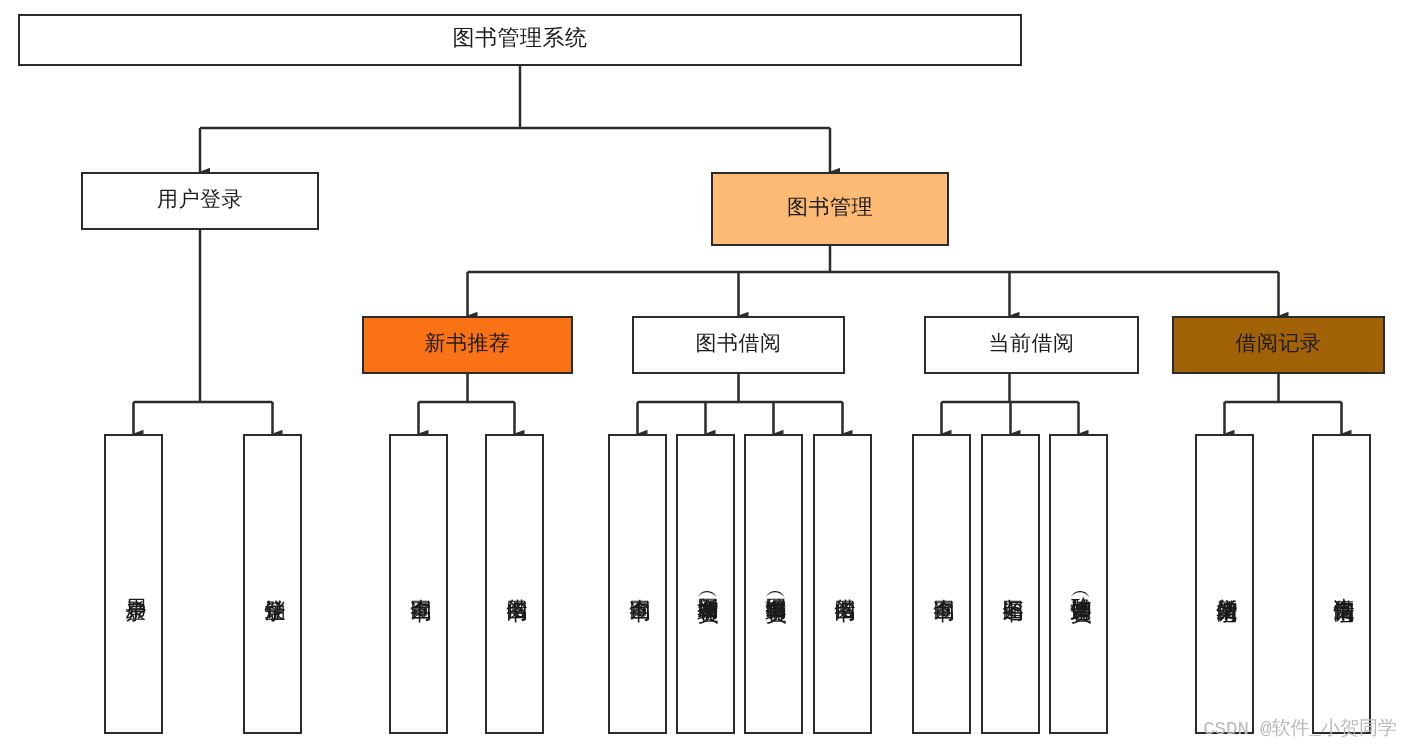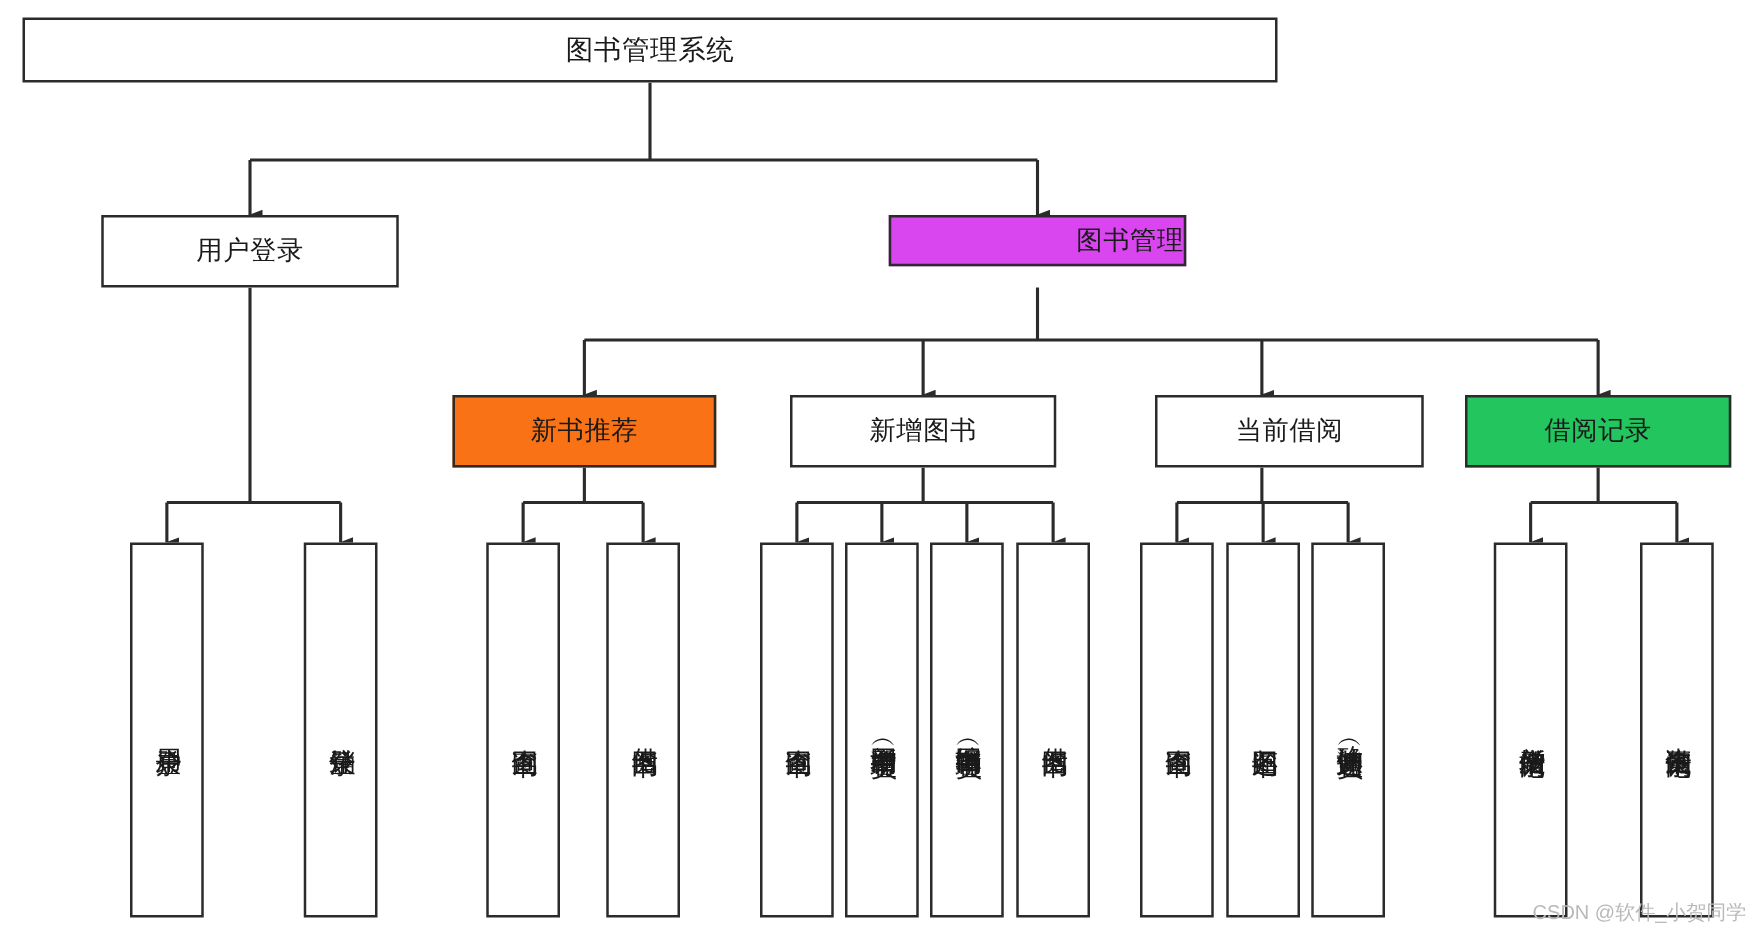--- a/index.html
+++ b/index.html
@@ -10,20 +10,21 @@
   }
   body {
     font-family: "Liberation Sans", "DejaVu Sans", sans-serif;
   }
   #diagram-canvas {
     position: relative;
     width: 1405px;
     height: 747px;
     background: #ffffff;
     overflow: hidden;
+    font-family: Liberation Mono, monospace;
   }
   #diagram-svg {
     position: absolute;
     left: 0;
     top: 0;
     width: 1405px;
     height: 747px;
   }
   .node-box {
     position: absolute;
@@ -50,21 +51,21 @@
     color: #1a1a1a;
     letter-spacing: 1px;
     text-align: center;
     max-height: 100%;
   }
   .node-root .node-label-h { font-size: 22px; }
   .watermark {
     position: absolute;
     right: 8px;
     bottom: 6px;
-    font-size: 16px;
+    font-size: 19px;
     color: #b9b9b9;
     white-space: nowrap;
     pointer-events: none;
     user-select: none;
   }
 </style>
 </head>
 <body>
 
 <div id="diagram-canvas">
@@ -110,33 +111,33 @@
         <line x1="1341.5" y1="402" x2="1341.5" y2="434" stroke="#2b2b2b" stroke-width="2.5" marker-end="url(#arrowhead)"></line>
       </g>
   </svg>
   <div id="nodes-layer">
       <div class="node-box node-root" style="left: 18px; top: 14px; width: 1004px; height: 52px; border-color: rgb(43, 43, 43); background: rgb(255, 255, 255);">
         <span class="node-label-h" style="color: rgb(26, 26, 26);">图书管理系统</span>
       </div>
       <div class="node-box" style="left: 81px; top: 172px; width: 238px; height: 58px; border-color: rgb(43, 43, 43); background: rgb(255, 255, 255);">
         <span class="node-label-h" style="color: rgb(26, 26, 26);">用户登录</span>
       </div>
-      <div class="node-box" style="left: 711px; top: 172px; width: 238px; height: 41px; border-color: rgb(43, 43, 43); background: #d946ef; justify-content: flex-end;">
+      <div class="node-box" style="left: 711px; top: 172px; width: 238px; height: 74px; border-color: rgb(43, 43, 43); background: #fdba74;">
         <span class="node-label-h" style="color: rgb(26, 26, 26);">图书管理</span>
       </div>
       <div class="node-box" style="left: 362px; top: 316px; width: 211px; height: 58px; border-color: rgb(43, 43, 43); background: #f97316;">
         <span class="node-label-h" style="color: rgb(26, 26, 26);">新书推荐</span>
       </div>
       <div class="node-box" style="left: 632px; top: 316px; width: 213px; height: 58px; border-color: rgb(43, 43, 43); background: rgb(255, 255, 255);">
-        <span class="node-label-h" style="color: rgb(26, 26, 26);">新增图书</span>
+        <span class="node-label-h" style="color: rgb(26, 26, 26);">图书借阅</span>
       </div>
       <div class="node-box" style="left: 902px; top: 316px; width: 215px; height: 58px; border-color: rgb(43, 43, 43); background: rgb(255, 255, 255); margin-left: 22px;">
         <span class="node-label-h" style="color: rgb(26, 26, 26);">当前借阅</span>
       </div>
-      <div class="node-box" style="left: 1172px; top: 316px; width: 213px; height: 58px; border-color: rgb(43, 43, 43); background: #22c55e;">
+      <div class="node-box" style="left: 1172px; top: 316px; width: 213px; height: 58px; border-color: rgb(43, 43, 43); background: #a16207;">
         <span class="node-label-h" style="color: rgb(26, 26, 26);">借阅记录</span>
       </div>
       <div class="node-box" style="left: 104px; top: 434px; width: 59px; height: 300px; border-color: rgb(43, 43, 43); background: rgb(255, 255, 255);">
         <span class="node-label-v" style="color: rgb(26, 26, 26);">用户登录</span>
       </div>
       <div class="node-box" style="left: 243px; top: 434px; width: 59px; height: 300px; border-color: rgb(43, 43, 43); background: rgb(255, 255, 255);">
         <span class="node-label-v" style="color: rgb(26, 26, 26);">注销登录</span>
       </div>
       <div class="node-box" style="left: 389px; top: 434px; width: 59px; height: 300px; border-color: rgb(43, 43, 43); background: rgb(255, 255, 255);">
         <span class="node-label-v" style="color: rgb(26, 26, 26);">查询图书</span>

